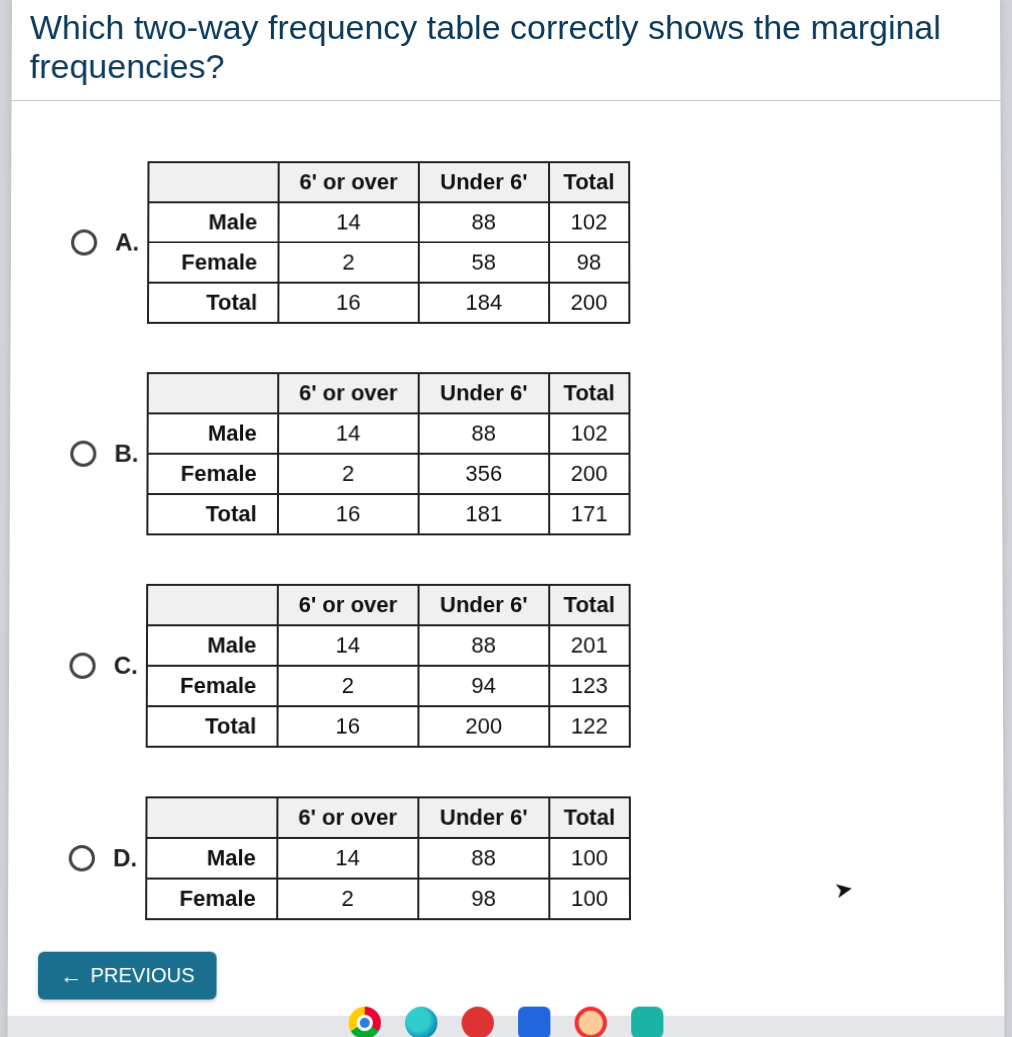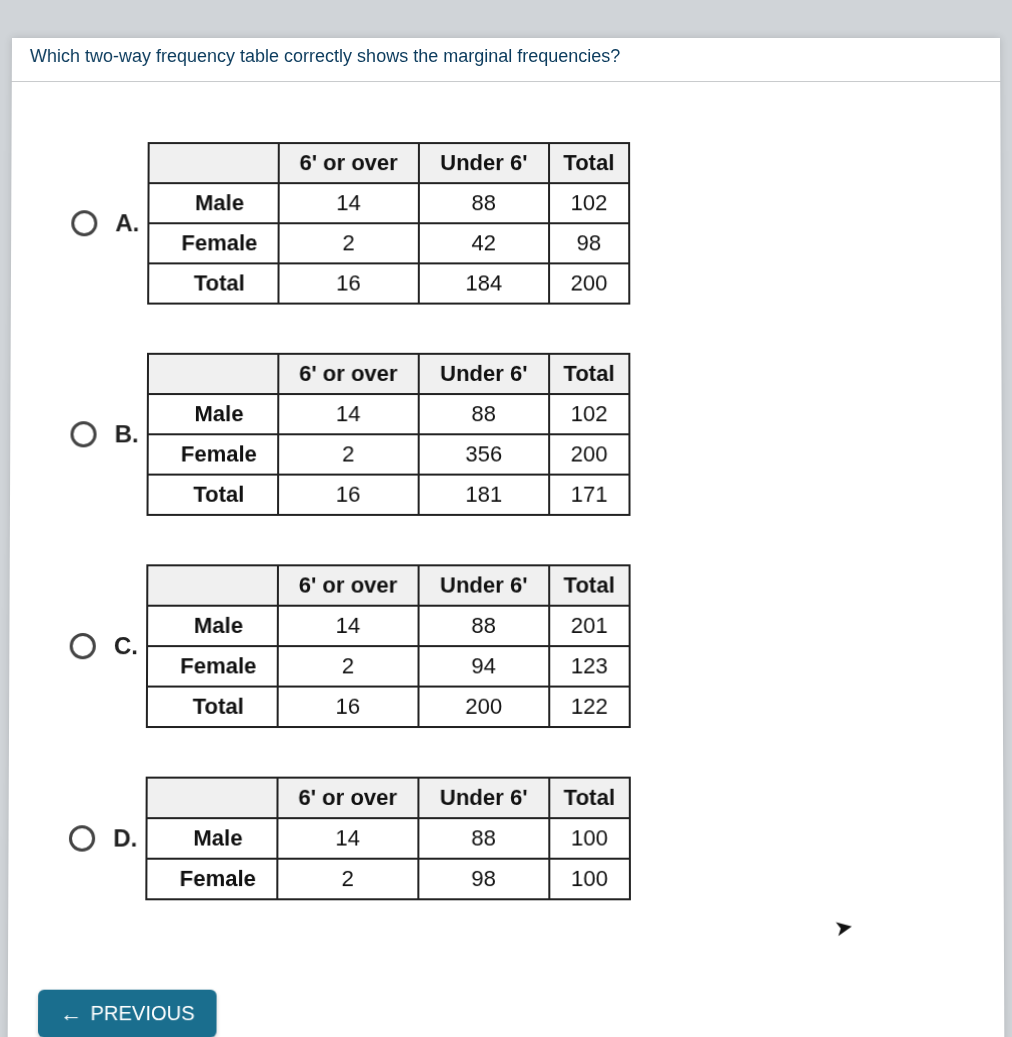--- a/index.html
+++ b/index.html
@@ -15,24 +15,23 @@
     background: #fff;
     margin: 0 12px;
     height: 100%;
     position: relative;
     box-shadow: 0 0 8px rgba(0,0,0,.15);
     transform: perspective(2000px) rotateX(1deg);
     transform-origin: top center;
   }
   .question {
     padding: 8px 18px 14px 18px;
-    font-size: 18px;
+    font-size: 34px;
     color: #0a3a5c;
     border-bottom: 1px solid #c8cacc;
-    margin-top: 38px;
   }
   .options {
     padding: 60px 40px 20px 60px;
   }
   .option-row {
     display: flex;
     align-items: center;
     margin-bottom: 48px;
   }
   .option-row:last-child { margin-bottom: 20px; }
@@ -61,21 +60,21 @@
     padding: 6px 12px;
     font-size: 22px;
     text-align: center;
     color: #111;
   }
   table.freq th {
     font-weight: bold;
     background: #f0f0f0;
   }
   table.freq td.rowhead {
-    text-align: center;
+    text-align: right;
     font-weight: bold;
     padding-right: 20px;
     min-width: 110px;
     padding-left: 32px;
   }
   table.freq th.blank {
     background: #f0f0f0;
     min-width: 110px;
   }
   table.freq th.c1 { min-width: 140px; }
@@ -165,21 +164,21 @@
         </tr>
         <tr>
           <td class="rowhead">Male</td>
           <td>14</td>
           <td>88</td>
           <td>102</td>
         </tr>
         <tr>
           <td class="rowhead">Female</td>
           <td>2</td>
-          <td>42</td>
+          <td>58</td>
           <td>98</td>
         </tr>
         <tr>
           <td class="rowhead">Total</td>
           <td>16</td>
           <td>184</td>
           <td>200</td>
         </tr>
       </tbody>
         </table>

